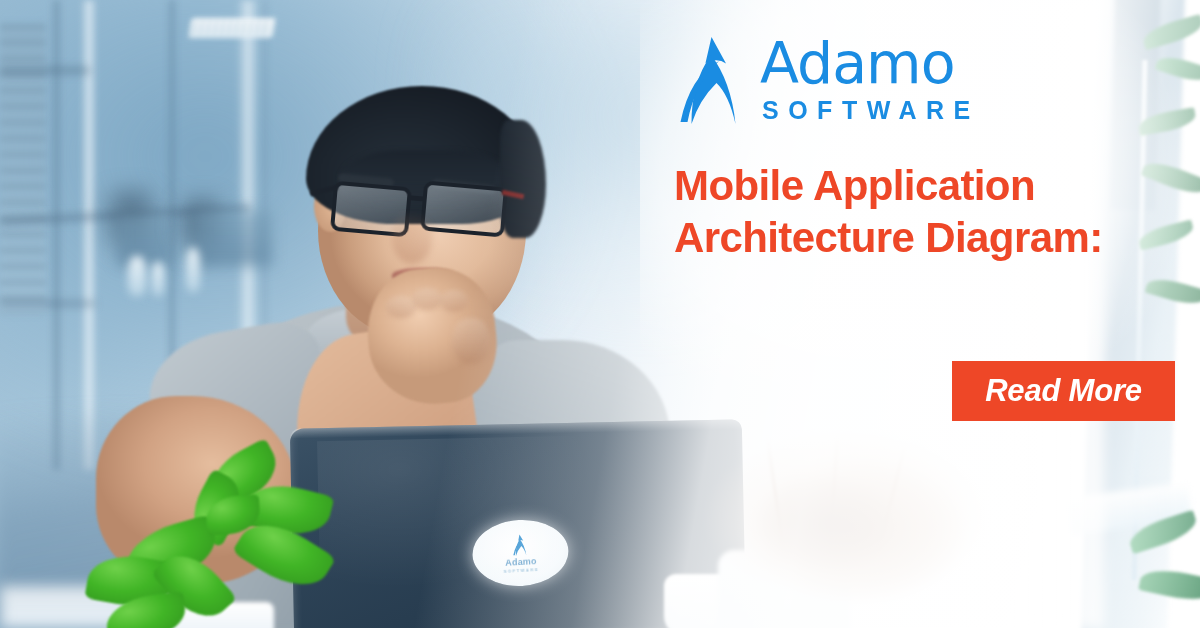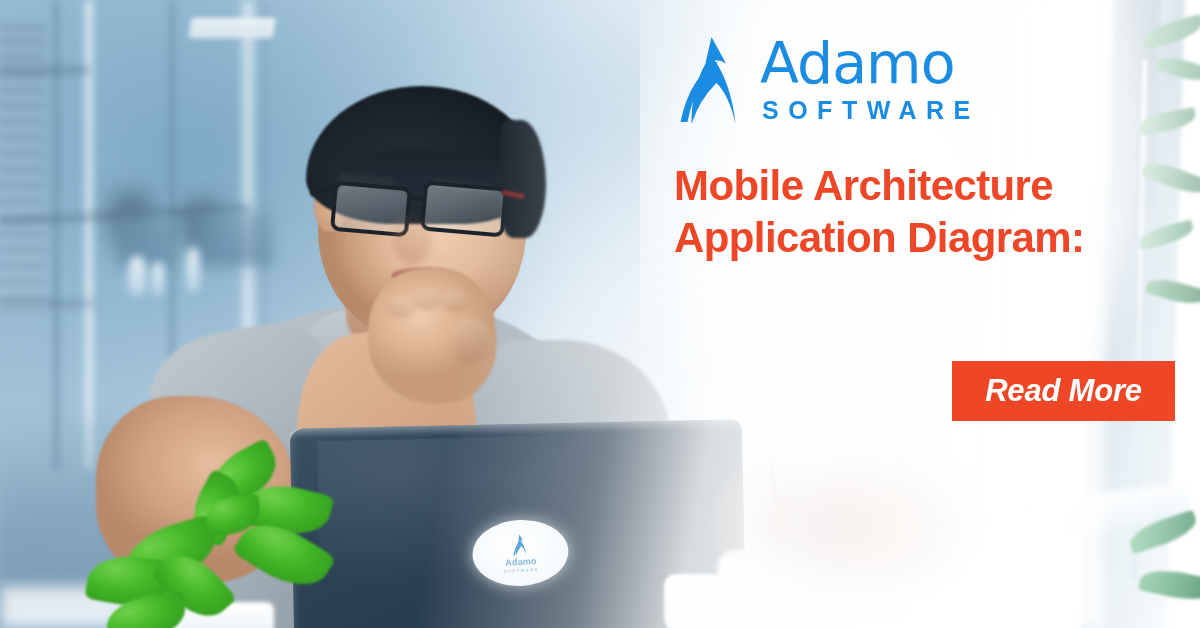--- a/index.html
+++ b/index.html
@@ -589,22 +589,22 @@
         <path d="M33 19 Q53 45 57.5 88 Q51 59 38.5 47 Q21.5 63.5 13.5 88 Q13 47 33 19 Z" fill="#1a8ce2"></path>
         <path d="M2.5 86 Q12 40 41 25 Q17 47 9.5 86 Z" fill="#1a8ce2"></path>
       </svg>
       <div class="brand-words">
         <div class="brand-name">Adamo</div>
         <div class="brand-sub">SOFTWARE</div>
       </div>
     </div>
 
     <div class="headline">
-      <div class="h-line">Mobile Architecture</div>
-      <div class="h-line">Application Diagram:</div>
+      <div class="h-line">Mobile Application</div>
+      <div class="h-line">Architecture Diagram:</div>
     </div>
 
     <div class="cta" role="button" tabindex="0">
       <span class="cta-label">Read More</span>
     </div>
 
   </div>
 </div>
 
 </body></html>

